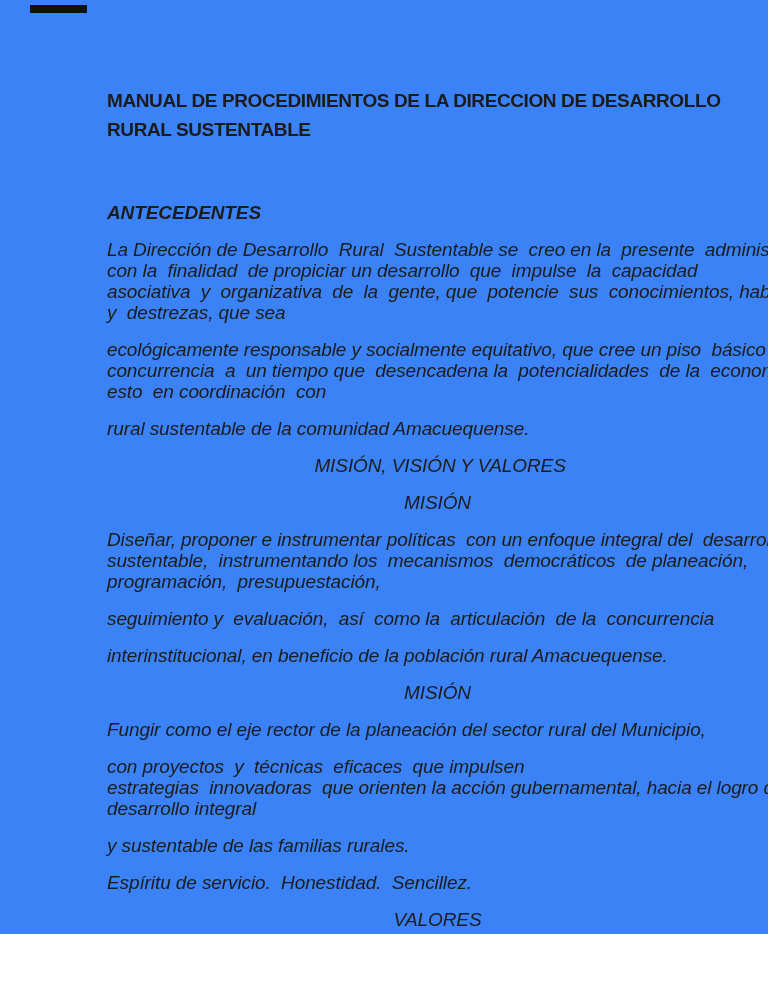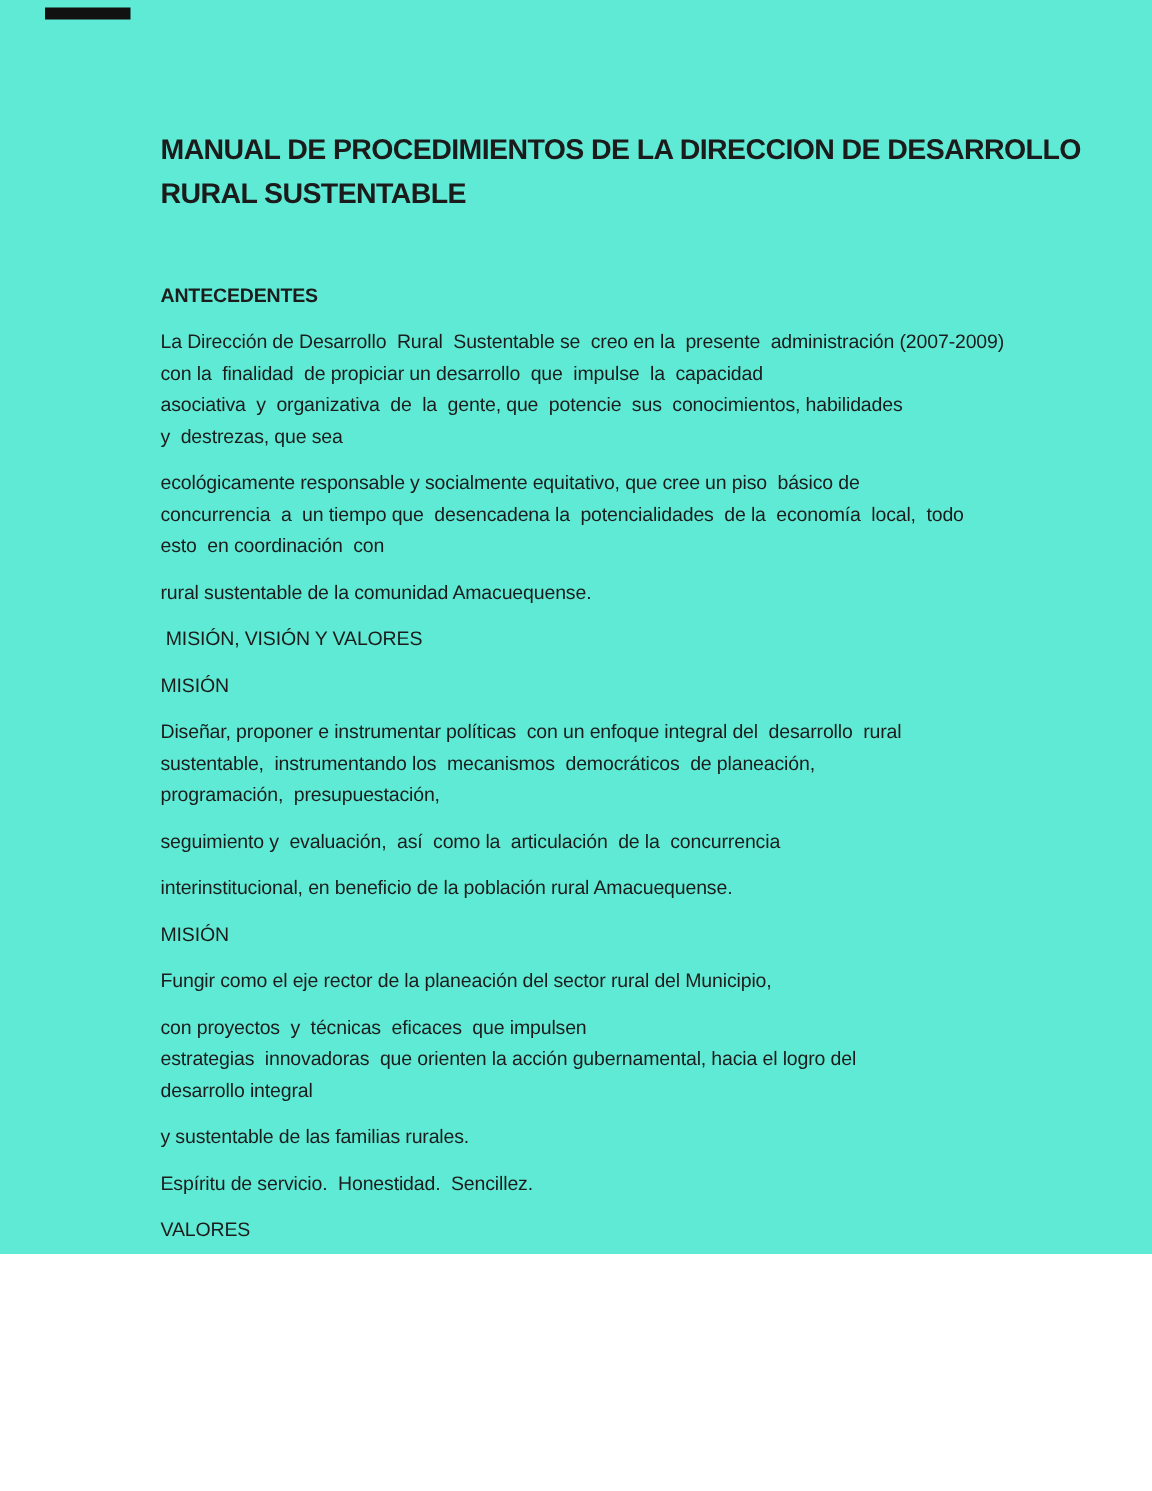--- a/index.html
+++ b/index.html
@@ -3,22 +3,22 @@
 <meta charset="utf-8">
 <style>
   html, body {
     margin: 0;
     padding: 0;
     background: #ffffff;
   }
   .page {
     position: relative;
     width: 768px;
-    height: 836px;
-    background: #5eead4;
+    height: 934px;
+    background: #3b82f6;
     overflow: hidden;
     font-family: "Liberation Sans", "DejaVu Sans", sans-serif;
     color: #1c1c1c;
   }
   .corner-mark {
     position: absolute;
     left: 30px;
     top: 5px;
     width: 57px;
     height: 8px;
@@ -36,32 +36,34 @@
     white-space: pre;
     color: #1b1b1b;
   }
   .content {
     position: absolute;
     left: 107px;
     top: 186px;
     width: 661px;
   }
   .block {
-    margin: 0 0 10px 0;
-    font-size: 13px;
+    margin: 16px 0 10px 0;
+    font-size: 19px;
     line-height: 21px;
     letter-spacing: -0.1px;
     white-space: pre;
     color: #1c1c1c;
+    font-style: italic;
   }
   .heading {
     font-weight: bold;
   }
   .subheading {
     font-weight: normal;
+    text-align: center;
   }
 </style>
 </head>
 <body>
 
 <div class="page">
   <div class="corner-mark"></div>
   <h1 class="doc-title">MANUAL DE PROCEDIMIENTOS DE LA DIRECCION DE DESARROLLO
 RURAL SUSTENTABLE</h1>
   <div class="content">

